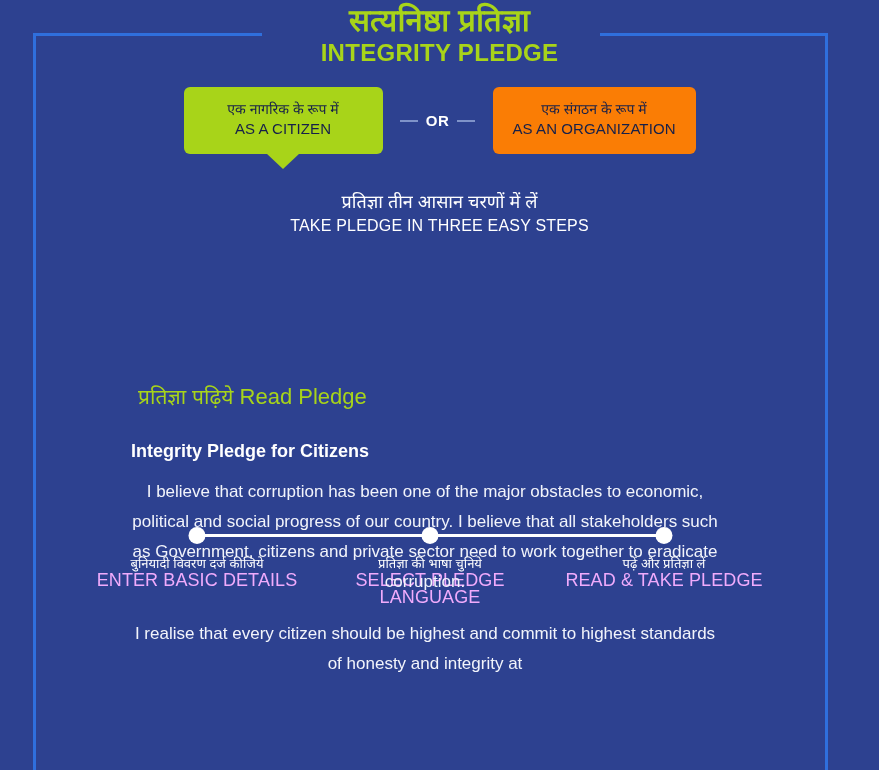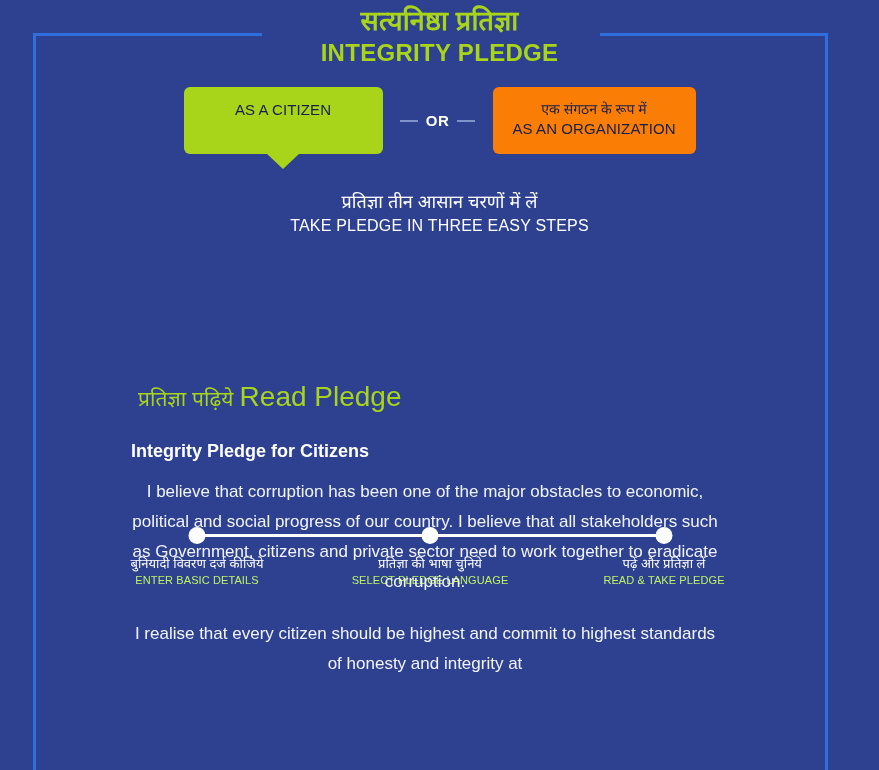--- a/index.html
+++ b/index.html
@@ -50,21 +50,21 @@
   .header {
     position: absolute;
     left: 0;
     top: 0;
     width: 879px;
     text-align: center;
     padding-top: 4px;
   }
   .title-hi {
     color: #a8d419;
-    font-size: 27px;
+    font-size: 31px;
     font-weight: bold;
     line-height: 34px;
     letter-spacing: 0.2px;
   }
   .title-en {
     color: #a8d419;
     font-size: 24px;
     font-weight: bold;
     line-height: 29px;
     letter-spacing: 0.3px;
@@ -204,37 +204,37 @@
   .step-label.l2 { left: 430px; }
   .step-label.l3 { left: 664px; }
   .step-label .sl-hi {
     display: block;
     font-size: 13px;
     line-height: 17px;
     color: #ffffff;
   }
   .step-label .sl-en {
     display: block;
-    font-size: 11px;
+    font-size: 18px;
     line-height: 17px;
-    color: #bef264;
+    color: #f0abfc;
     letter-spacing: 0.1px;
   }
 
   
   .read-pledge-heading {
     position: absolute;
     left: 138px;
     top: 382px;
     font-size: 22px;
     line-height: 30px;
     color: #a8d419;
   }
   .read-pledge-heading .rp-hi { font-size: 21px; }
-  .read-pledge-heading .rp-en { font-size: 28px; }
+  .read-pledge-heading .rp-en { font-size: 22px; }
 
   .pledge-title {
     position: absolute;
     left: 131px;
     top: 438px;
     width: 600px;
     text-align: left;
     font-size: 18px;
     font-weight: bold;
     line-height: 26px;
@@ -263,20 +263,21 @@
 <div class="frame-top-left"></div>
 <div class="frame-top-right"></div>
 
 <div class="header">
   <div class="title-hi">सत्यनिष्ठा प्रतिज्ञा</div>
   <div class="title-en">INTEGRITY PLEDGE</div>
 </div>
 
 <div class="choice-row">
   <div class="choice-btn choice-citizen">
+    <span class="line-hi">एक नागरिक के रूप में</span>
     <span class="line-en">AS A CITIZEN</span>
   </div>
   <div class="or-sep">
     <span class="dash"></span>
     <span>OR</span>
     <span class="dash"></span>
   </div>
   <div class="choice-btn choice-org">
     <span class="line-hi">एक संगठन के रूप में</span>
     <span class="line-en">AS AN ORGANIZATION</span>

